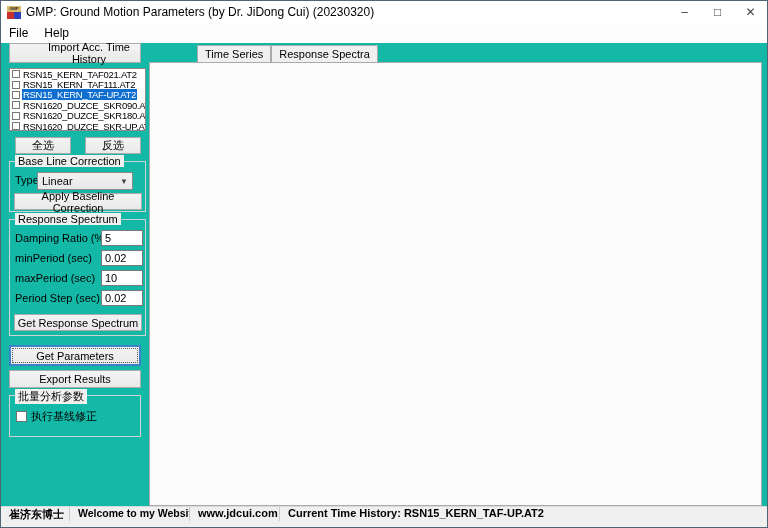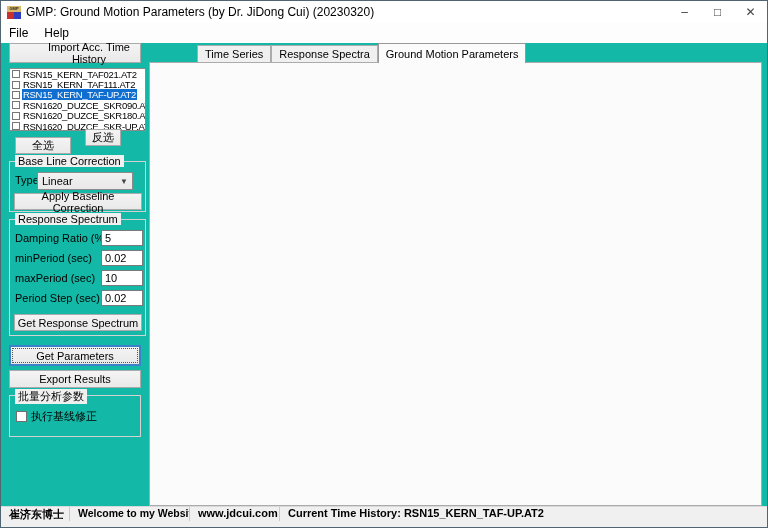--- a/index.html
+++ b/index.html
@@ -111,21 +111,21 @@
       <div class="file-item">
         <span class="cbx"></span>
         <span class="flabel">RSN1620_DUZCE_SKR180.AT2</span>
       </div>
       <div class="file-item">
         <span class="cbx"></span>
         <span class="flabel">RSN1620_DUZCE_SKR-UP.AT2</span>
       </div>
     </div>
   <div class="btn" style="left:14px;top:136px;width:56px;height:17px;">全选</div>
-  <div class="btn" style="left:84px;top:128px;width:36px;height:17px;">反选</div>
+  <div class="btn" style="left:84px;top:136px;width:56px;height:17px;">反选</div>
 
   <div class="groupbox" style="left:8px;top:160px;width:137px;height:51px;padding-left:40px;">
     <span class="gb-title">Base Line Correction</span>
     <span class="fld-label" style="left:5px;top:12px;">Type</span>
     <div id="combo-type">
       <span>Linear</span>
       <span class="arrow">▼</span>
     </div>
     <div class="btn" style="left:4px;top:31px;width:128px;height:17px;position:absolute;">Apply Baseline Correction</div>
   </div>
@@ -153,21 +153,20 @@
     <div class="checkbox-row" style="left:6px;top:13px;">
       <span class="cbx"></span>
       <span>执行基线修正</span>
     </div>
   </div>
 
   <div id="tabpage"></div>
   <div id="tabstrip">
       <span class="tab">Time Series</span>
       <span class="tab">Response Spectra</span>
-      <span class="tab active">Ground Motion Parameters</span>
     </div>
 
   <div class="tablewrap" style="left:154px;top:69px;width:258px;height:244px;">
     <div class="tbl" id="param-tbl" style="width:239px;height:242px;">
         <div class="trow thead" style="grid-template-columns: 19px 160px 46px; height: 19px;">
           <div class="tcell">No.</div>
           <div class="tcell">Parameter</div>
           <div class="tcell">Value</div>
         </div>
         <div class="trow" style="grid-template-columns: 19px 160px 46px; height: 16px;">

